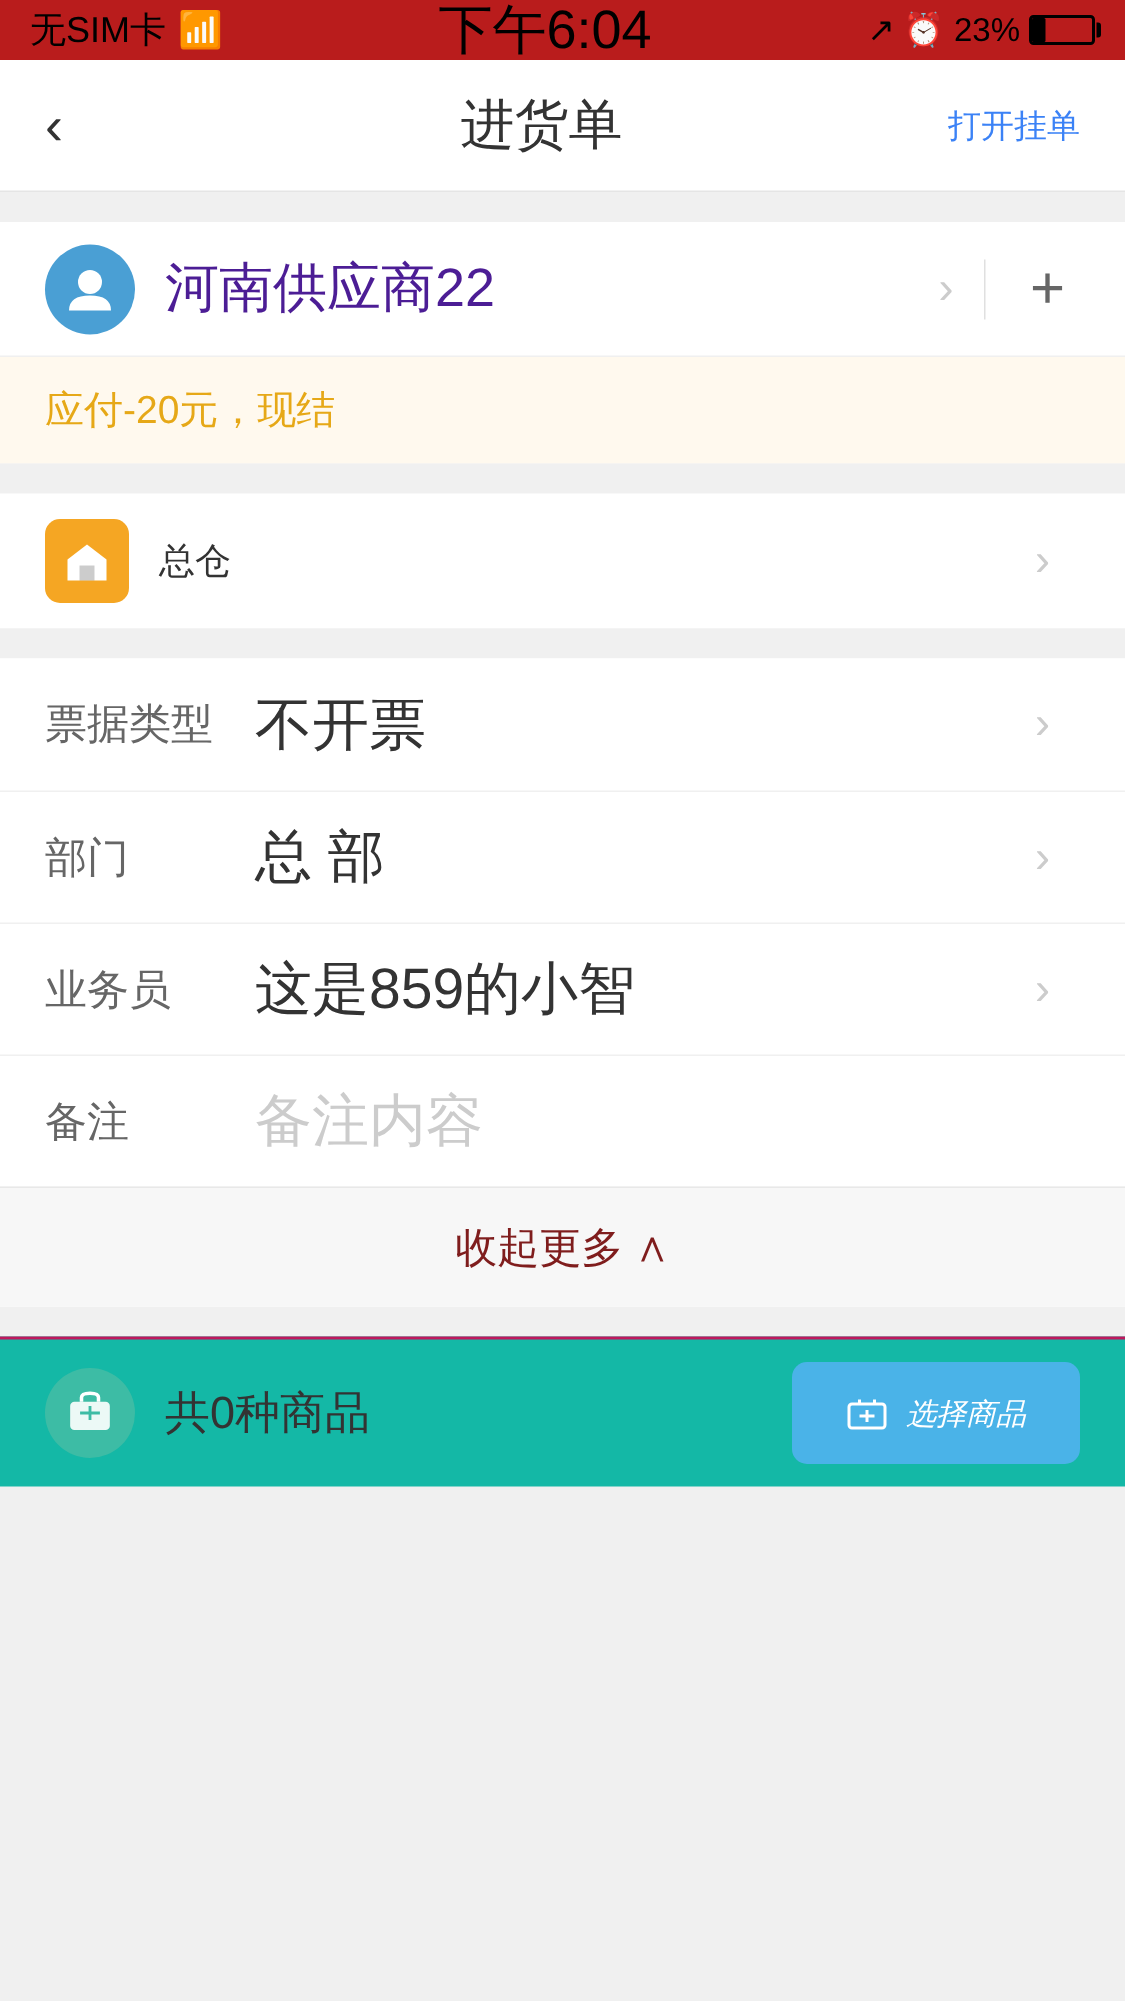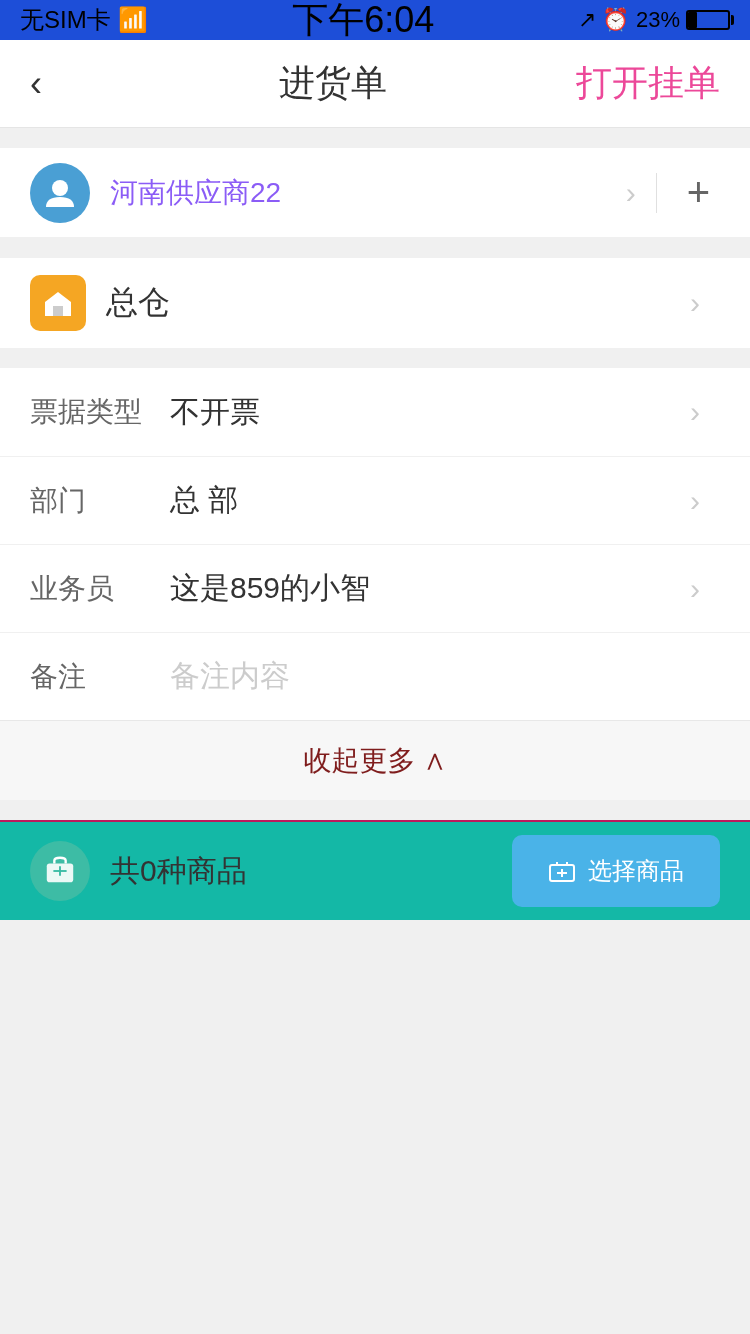--- a/index.html
+++ b/index.html
@@ -8,21 +8,21 @@
       width: 750px;
       min-height: 1334px;
       font-family: -apple-system, "PingFang SC", "Helvetica Neue", Arial, sans-serif;
       background: #f0f0f0;
       font-size: 32px;
     }
 
     
     .status-bar {
       height: 40px;
-      background: #1d4ed8;
+      background: #b91c1c;
       display: flex;
       align-items: center;
       justify-content: space-between;
       padding: 0 20px;
       font-size: 24px;
       color: #000;
     }
     .status-left { display: flex; align-items: center; gap: 8px; }
     .status-center { font-size: 36px; font-weight: 400; }
     .status-right { display: flex; align-items: center; gap: 6px; font-size: 22px; }
@@ -66,22 +66,22 @@
       color: #333;
       cursor: pointer;
       width: 60px;
     }
     .nav-title {
       font-size: 36px;
       font-weight: 500;
       color: #333;
     }
     .nav-action {
-      font-size: 36px;
-      color: #ec4899;
+      font-size: 22px;
+      color: #3b82f6;
       cursor: pointer;
     }
 
     
     .section-gap {
       height: 20px;
       background: #f0f0f0;
     }
 
     
@@ -101,22 +101,22 @@
       width: 60px; height: 60px;
       border-radius: 50%;
       background: #4a9fd4;
       display: flex; align-items: center; justify-content: center;
       margin-right: 20px;
       flex-shrink: 0;
     }
     .supplier-avatar svg { width: 36px; height: 36px; }
     .supplier-name {
       flex: 1;
-      font-size: 28px;
-      color: #8b5cf6;
+      font-size: 36px;
+      color: #4c1d95;
     }
     .chevron-right {
       color: #ccc;
       font-size: 30px;
       margin-right: 20px;
     }
     .divider-vertical {
       width: 1px;
       height: 40px;
       background: #e0e0e0;
@@ -148,42 +148,42 @@
       width: 56px; height: 56px;
       border-radius: 10px;
       background: #f5a623;
       display: flex; align-items: center; justify-content: center;
       margin-right: 20px;
       flex-shrink: 0;
     }
     .warehouse-icon-wrap svg { width: 34px; height: 34px; }
     .warehouse-name {
       flex: 1;
-      font-size: 32px;
+      font-size: 24px;
       color: #333;
     }
 
     
     .form-row {
       display: flex;
       align-items: center;
       padding: 0 30px;
       height: 88px;
       border-top: 1px solid #f0f0f0;
       background: #fff;
     }
     .form-label {
       font-size: 28px;
       color: #666;
       width: 120px;
       flex-shrink: 0;
     }
     .form-value {
       flex: 1;
-      font-size: 30px;
+      font-size: 38px;
       color: #333;
       padding-left: 20px;
     }
     .form-value.placeholder {
       color: #ccc;
     }
 
     
     .collapse-row {
       background: #f7f7f7;
@@ -221,25 +221,26 @@
       flex: 1;
       font-size: 30px;
       color: #333;
     }
     .select-btn {
       background: #4ab3e8;
       color: #fff;
       border: none;
       border-radius: 10px;
       padding: 20px 36px;
-      font-size: 24px;
+      font-size: 20px;
       display: flex;
       align-items: center;
       gap: 12px;
       cursor: pointer;
+      font-style: italic;
     }
   </style>
 </head>
 <body>
 
 <div class="status-bar">
   <div class="status-left">
     <span>无SIM卡</span>
     <span>📶</span>
   </div>
@@ -269,20 +270,23 @@
         <circle cx="18" cy="13" r="8"></circle>
         <path d="M4 32 Q4 22 18 22 Q32 22 32 32 Z"></path>
       </svg>
     </div>
     <div class="supplier-name">河南供应商22</div>
     <span class="chevron-right">›</span>
     <div class="divider-vertical"></div>
     <div class="plus-btn">+</div>
   </div>
 
+  <div class="notice-row">
+    <span>应付-20元，现结</span>
+  </div>
 </div>
 
 <div class="section-gap"></div>
 
 <div class="section-white">
   <div class="warehouse-row">
     <div class="warehouse-icon-wrap">
       <svg viewBox="0 0 34 34" fill="white">
         <path d="M4 16 L17 6 L30 16 L30 30 L4 30 Z"></path>
         <rect x="12" y="20" width="10" height="10" fill="rgba(0,0,0,0.2)"></rect>

